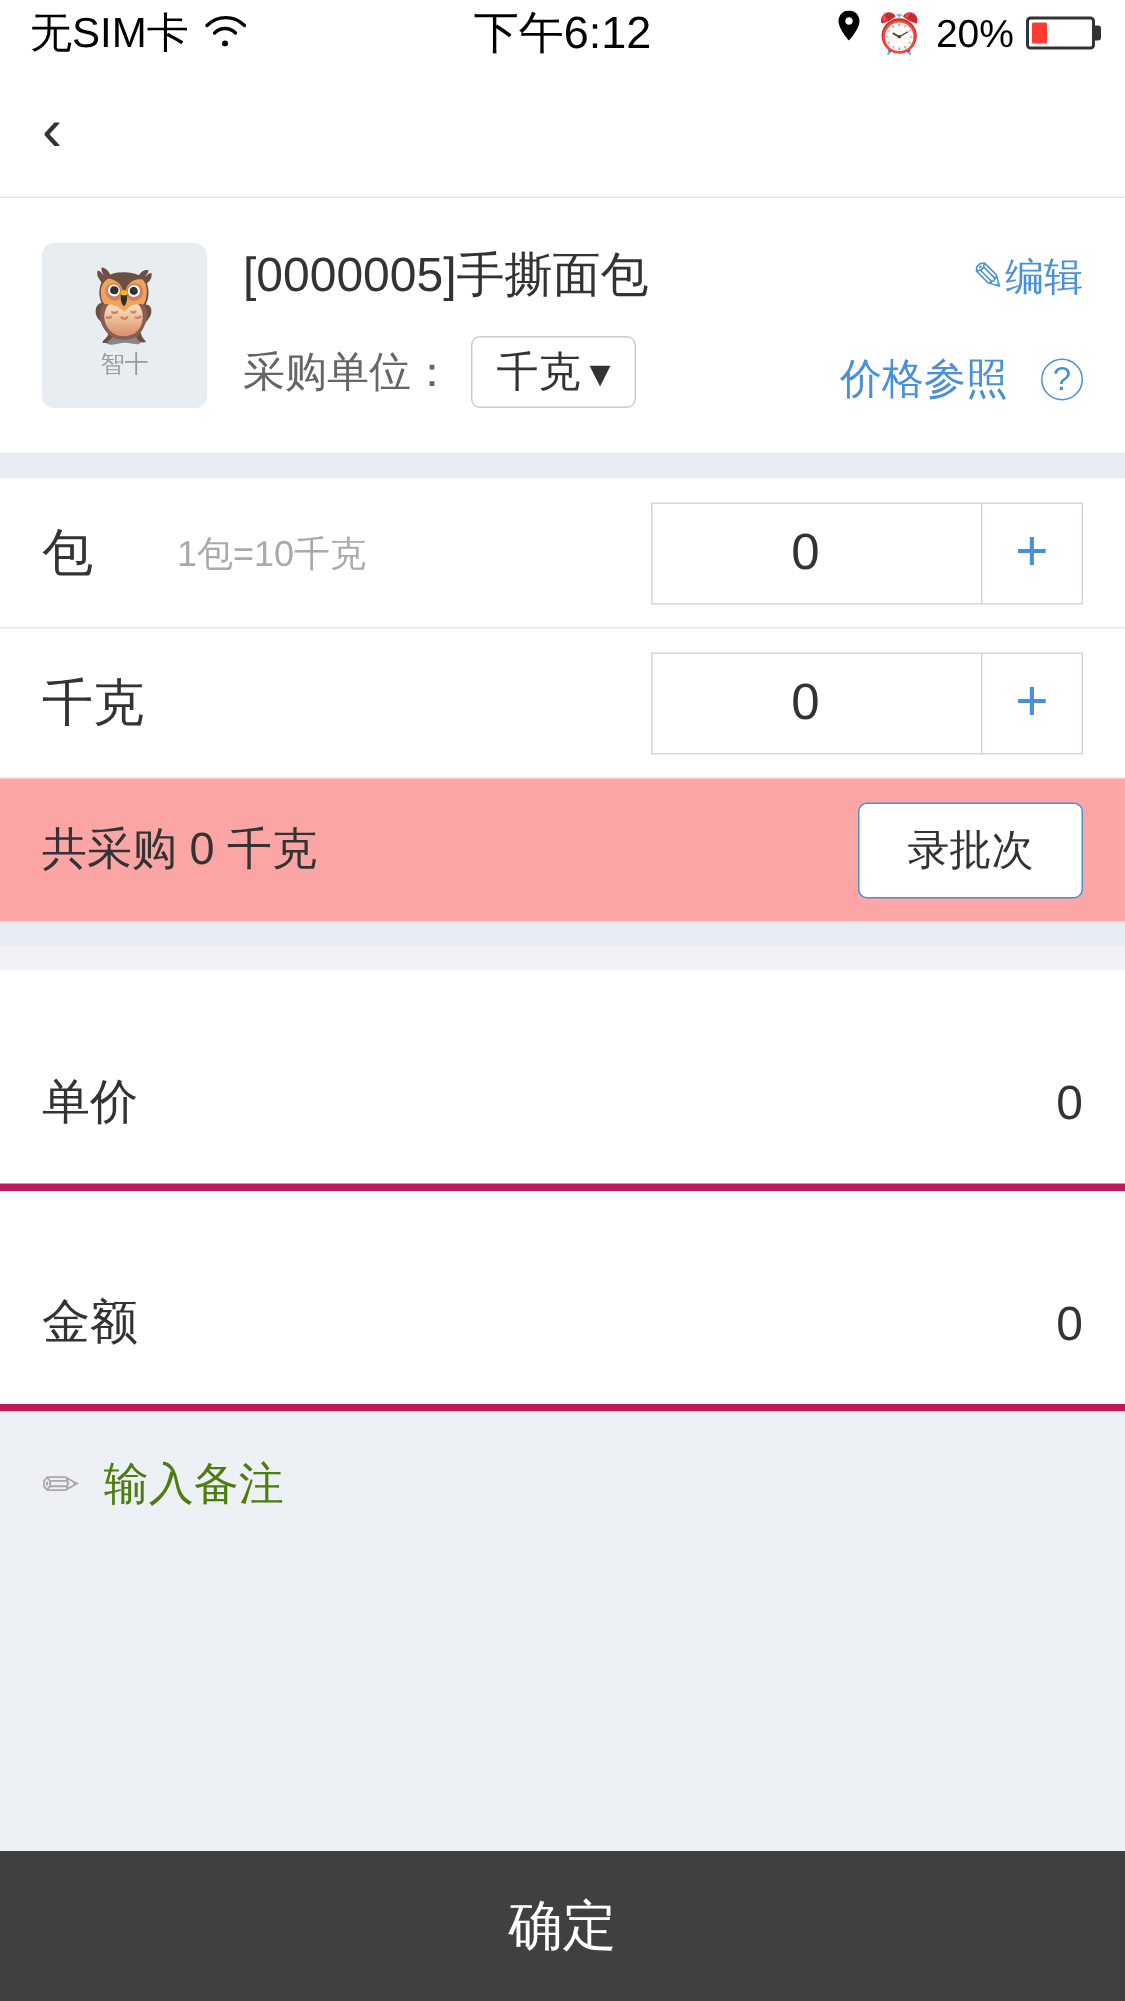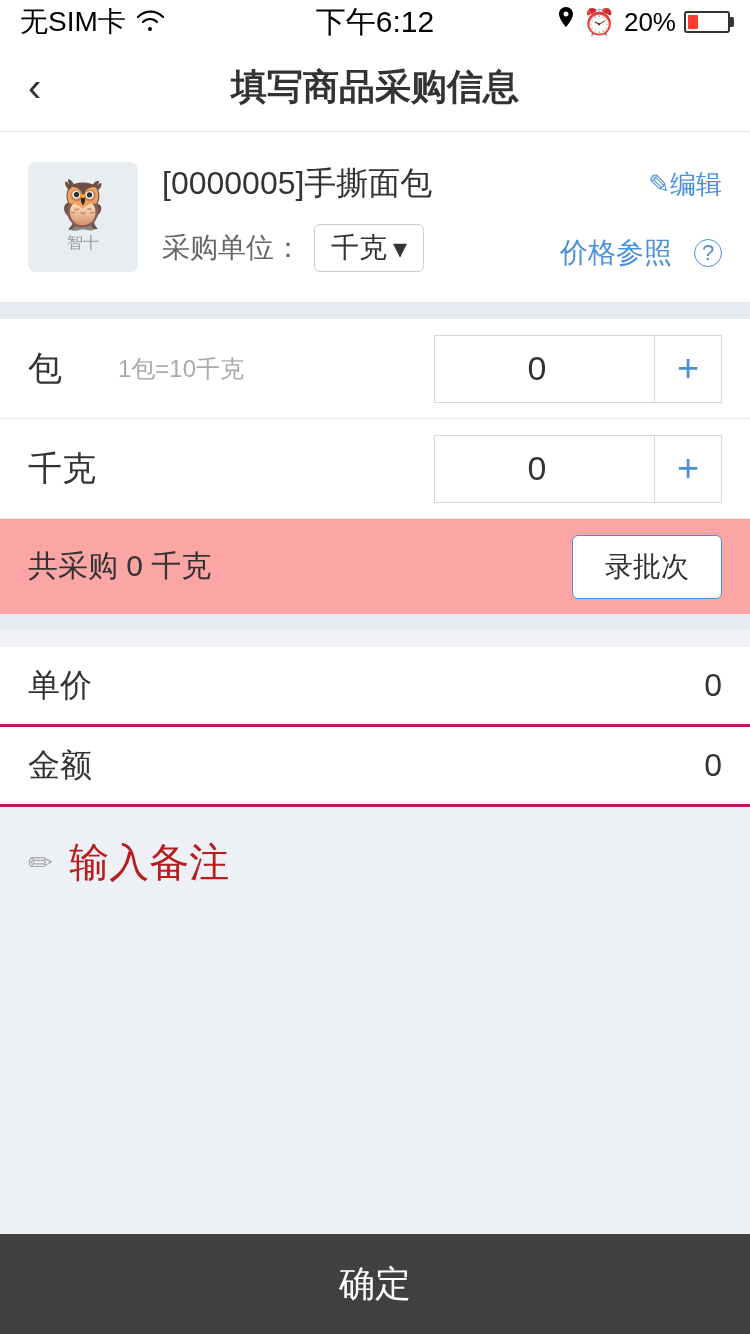--- a/index.html
+++ b/index.html
@@ -262,22 +262,23 @@
     
     .info-section {
       background: #fff;
       margin-top: 16px;
     }
     .info-row {
       display: flex;
       align-items: center;
       justify-content: space-between;
       padding: 0 28px;
-      height: 80px;
-      border-bottom: 3px solid #be185d;
+      height: 113px;
+      border-bottom: 5px solid #be185d;
+      margin-top: 34px;
     }
     .info-label {
       font-size: 32px;
       color: #333;
     }
     .info-value {
       font-size: 32px;
       color: #333;
     }
 
@@ -289,22 +290,22 @@
       display: flex;
       align-items: center;
       gap: 16px;
       min-height: 80px;
     }
     .remark-icon {
       font-size: 30px;
       color: #aaa;
     }
     .remark-placeholder {
-      font-size: 40px;
-      color: #b91c1c;
+      font-size: 30px;
+      color: #4d7c0f;
     }
 
     
     .main-spacer {
       flex: 1;
       background: #edf0f5;
       min-height: 200px;
     }
 
     
@@ -357,21 +358,20 @@
       <span>⏰</span>
       <span>20%</span>
       <span class="battery-icon">
         <span class="battery-fill"></span>
       </span>
     </div>
   </div>
 
   <div class="nav-bar">
     <span class="nav-back">‹</span>
-    <span class="nav-title">填写商品采购信息</span>
   </div>
 
   <div class="product-card">
     <div class="product-thumb">
       <span class="product-thumb-owl">🦉</span>
       <span class="product-thumb-label">智十</span>
     </div>
     <div class="product-info">
       <div class="product-info-top">
         <span class="product-name">[0000005]手撕面包</span>

